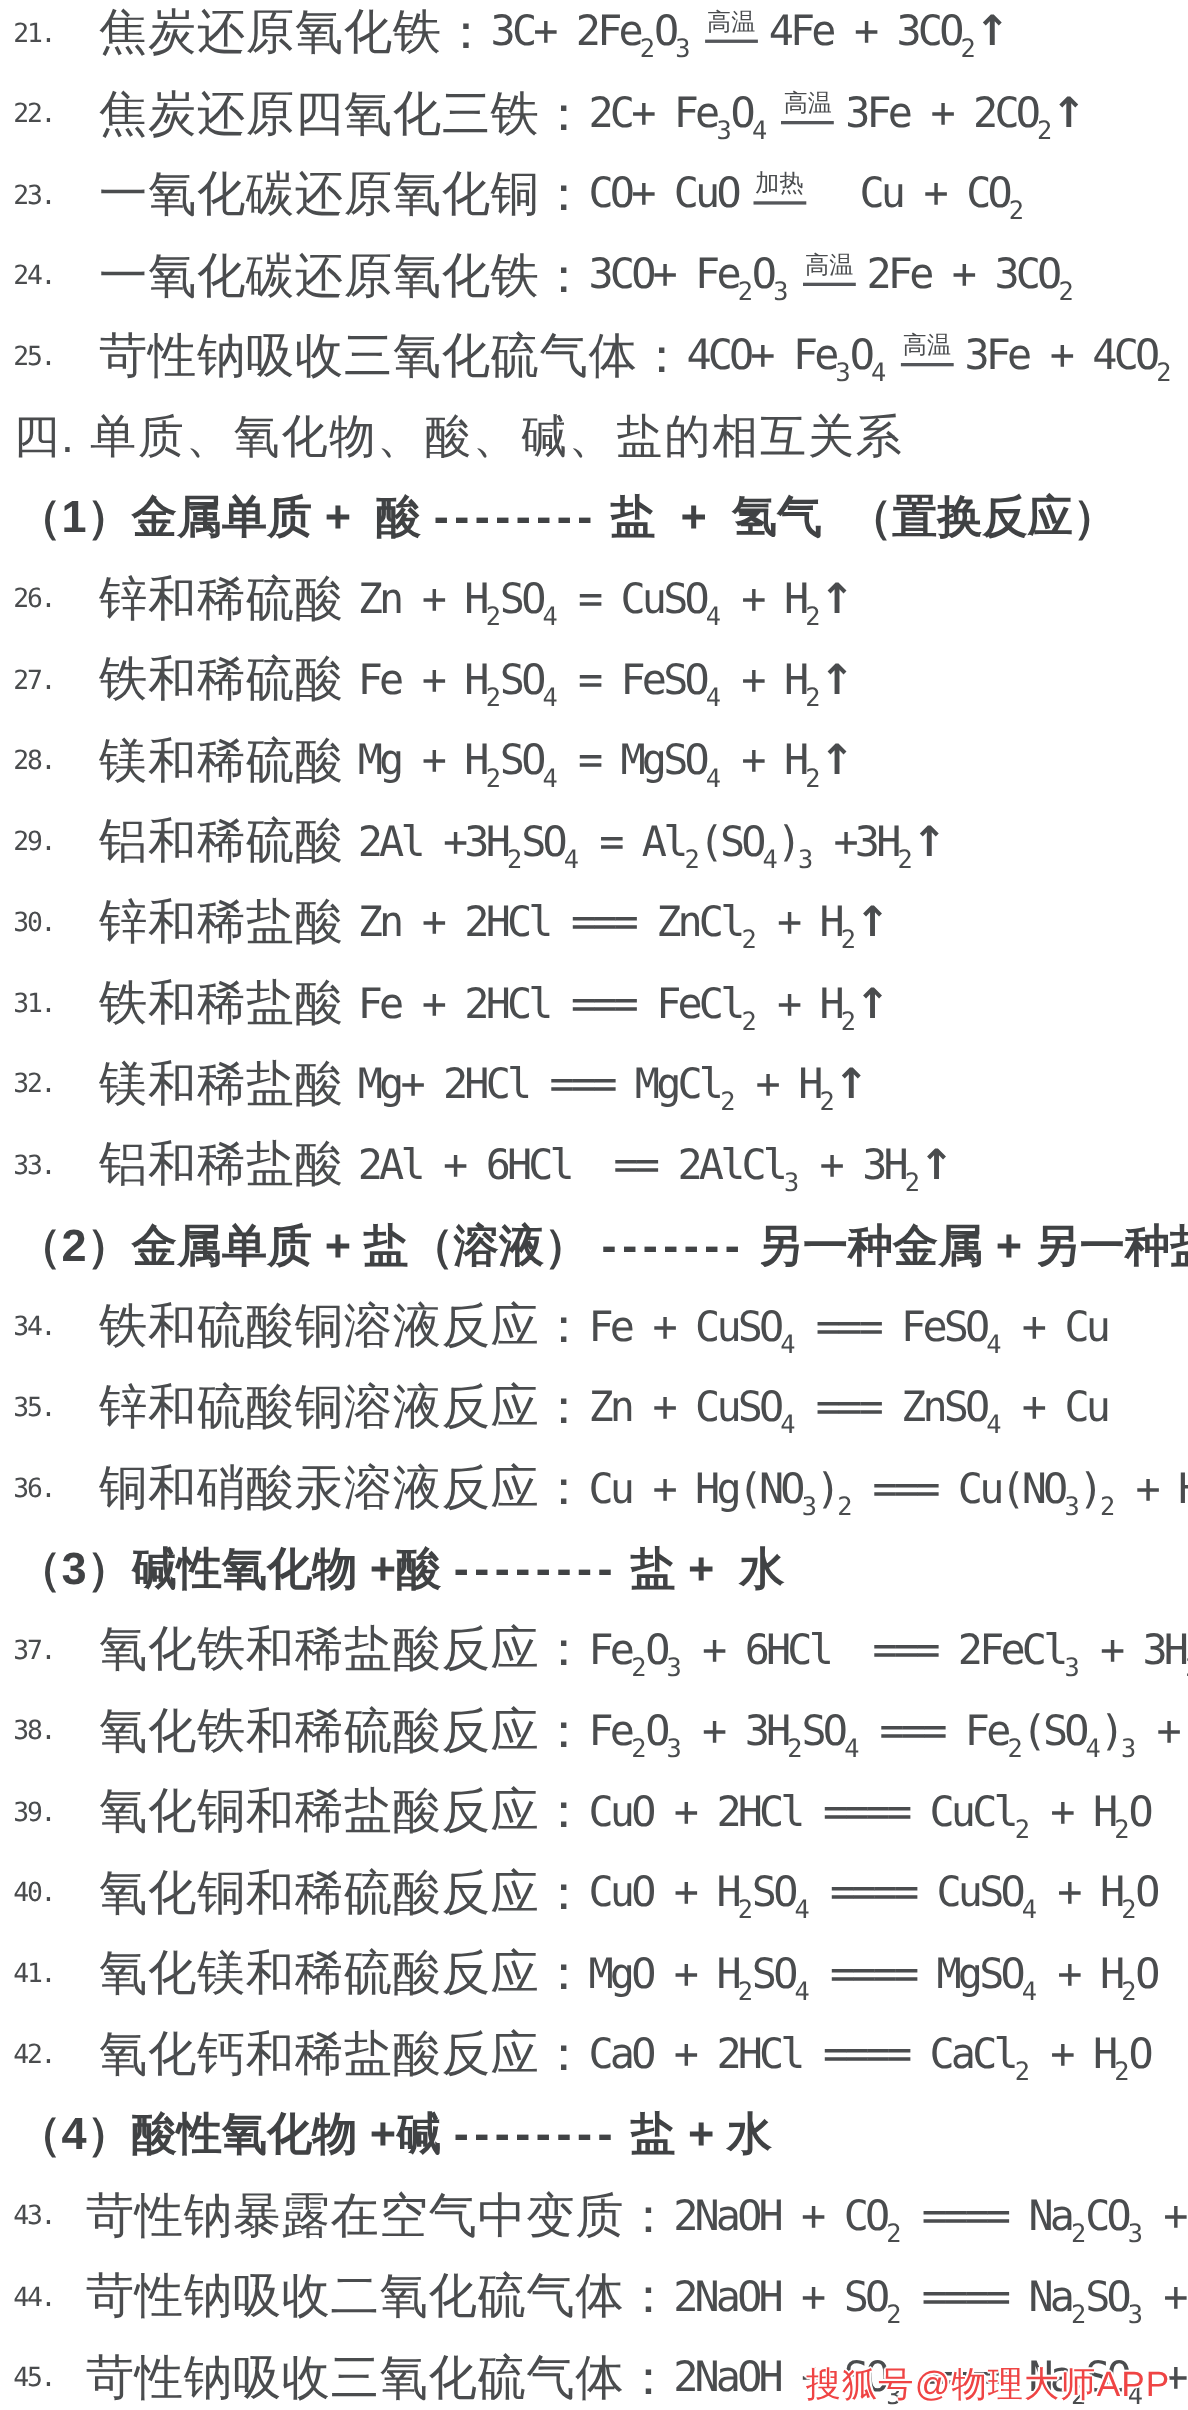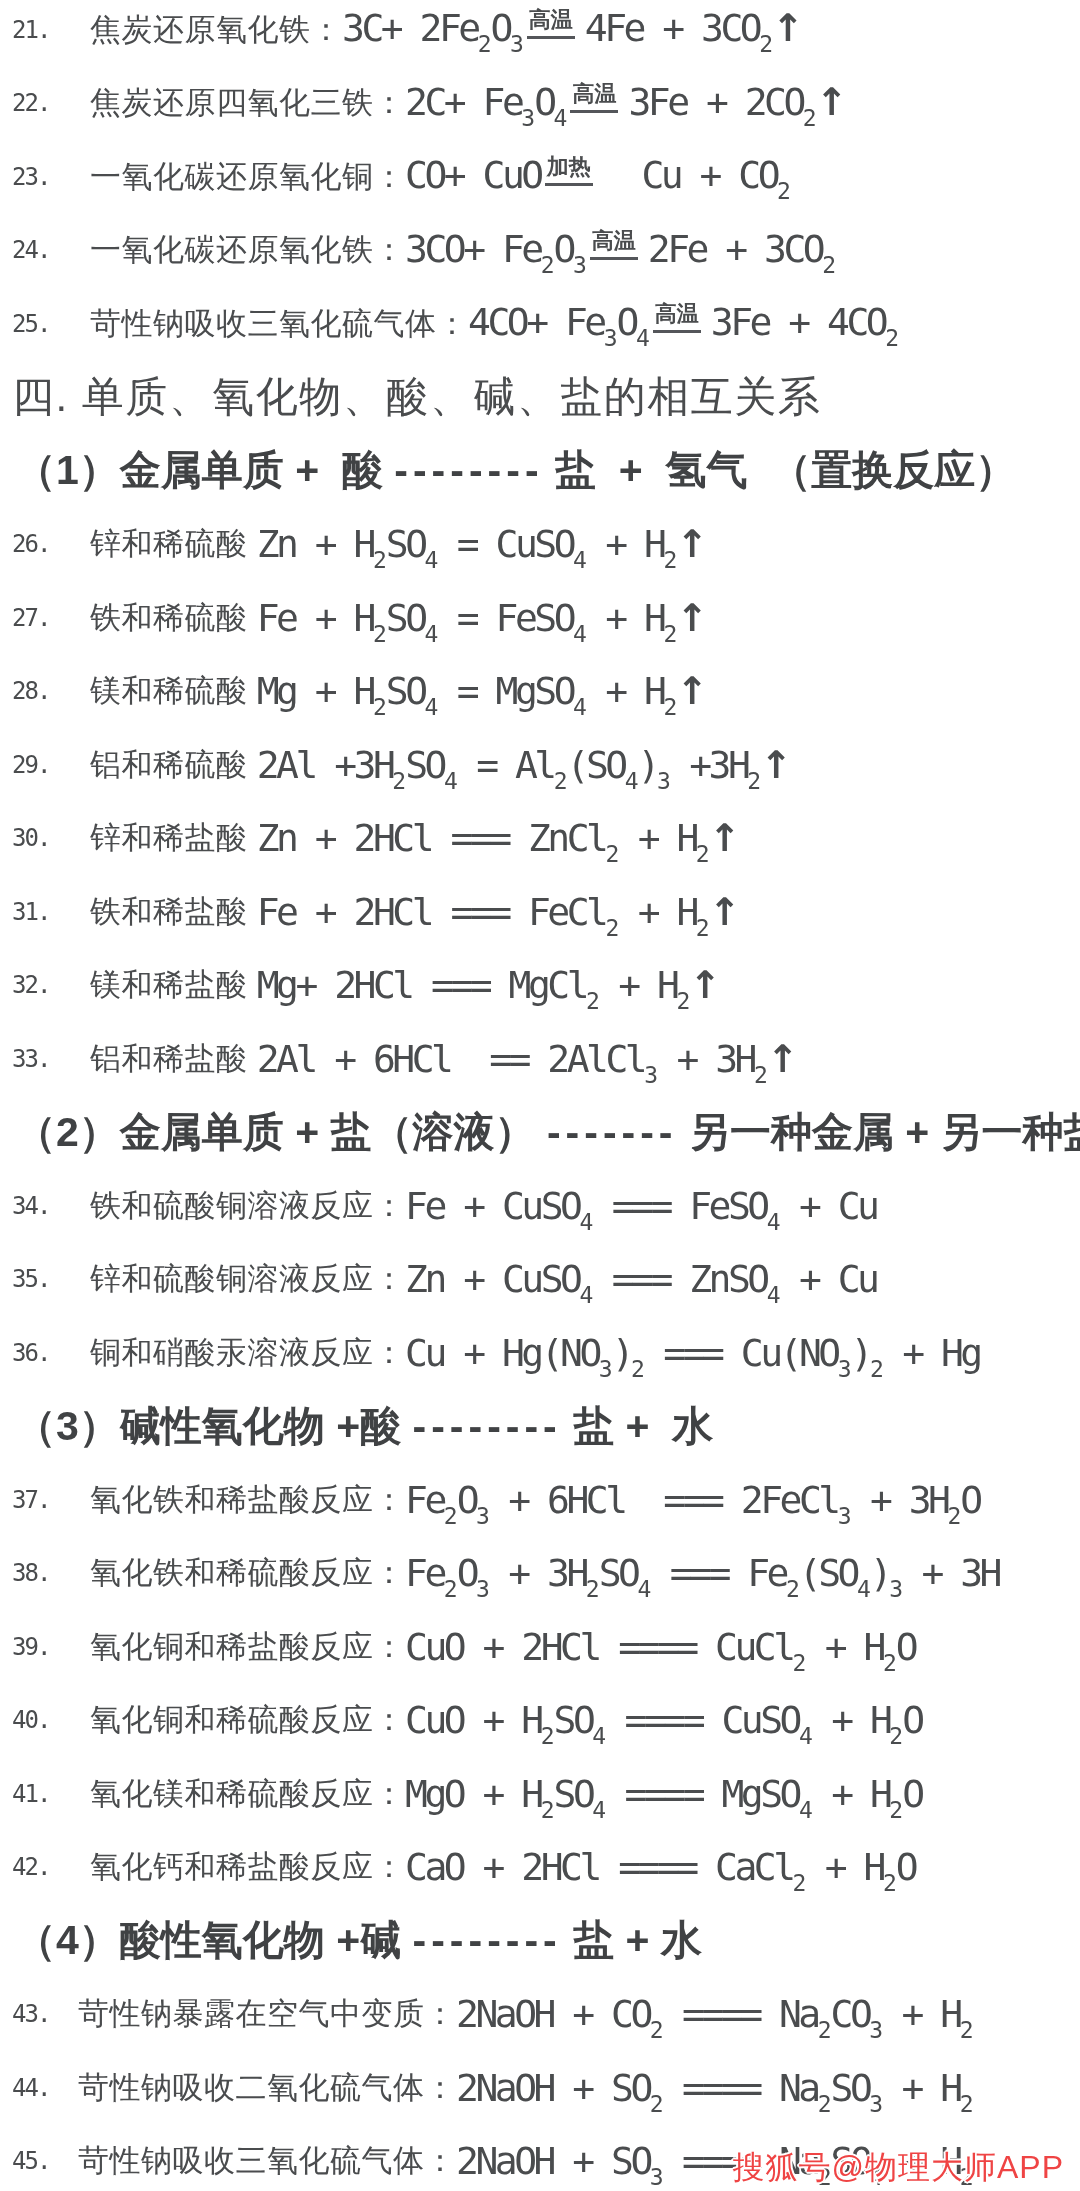--- a/index.html
+++ b/index.html
@@ -8,30 +8,30 @@
     background:#ffffff;color:#4a4c4e;
     font-family:"Liberation Sans","DejaVu Sans",sans-serif;
   }
   .page{position:absolute;top:-7px;left:0;width:1080px;}
   .row{height:73.5px;display:flex;align-items:center;padding-left:12px;}
   .row.eq .num{
     font-family:"DejaVu Sans Mono","Liberation Mono",monospace;
     font-size:24px;letter-spacing:-2px;width:78px;flex:none;white-space:pre;
   }
   .row.eq.tight .num{width:66px;}
-  .desc{font-size:31px;white-space:pre;letter-spacing:0.5px;flex:none;}
+  .desc{font-size:44px;white-space:pre;letter-spacing:0.5px;flex:none;}
   .formula{
     font-family:"DejaVu Sans Mono","Liberation Mono",monospace;
     font-size:38px;letter-spacing:-3.5px;white-space:pre;
   }
   .formula .sub{font-size:23px;letter-spacing:-1px;position:relative;top:11px;}
   .formula .cond{
     display:inline-block;font-family:"Liberation Sans","DejaVu Sans",sans-serif;
     font-size:22px;letter-spacing:0;border-bottom:3px solid #54565a;
-    transform:translateY(-14px);margin:0 10px 0 4px;padding:0 2px 1px;font-weight:bold;
+    transform:translateY(-14px);margin:0 10px 0 14px;padding:0 2px 1px;
   }
   .formula .arr{
     font-family:"DejaVu Sans","Liberation Sans",sans-serif;
     font-weight:bold;letter-spacing:0;
   }
   .row.h1 .h1text{font-size:42px;letter-spacing:1.5px;white-space:pre;}
   .row.h2{padding-left:15px;font-weight:bold;color:#404244;}
   .row.h2 .htext{font-size:41px;white-space:pre;}
   .row.h2 .dash{font-size:41px;letter-spacing:5px;white-space:pre;}
   .watermark{

